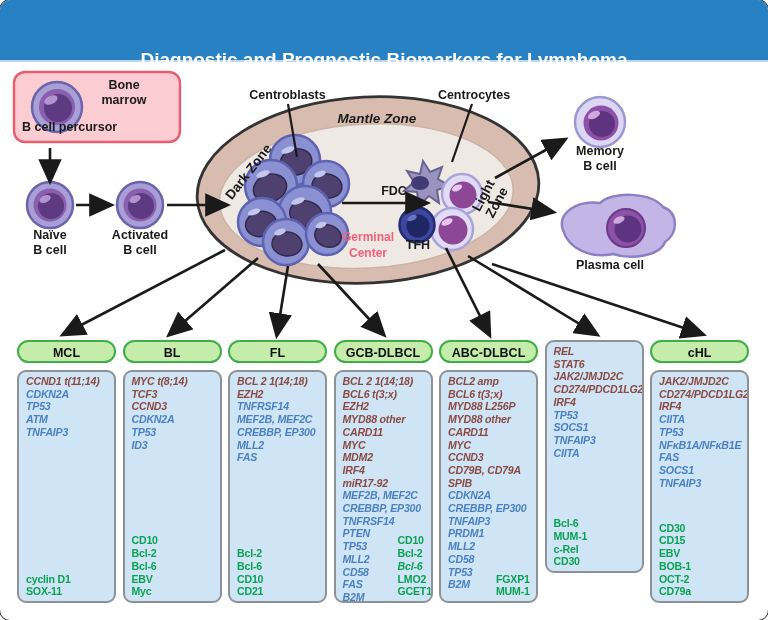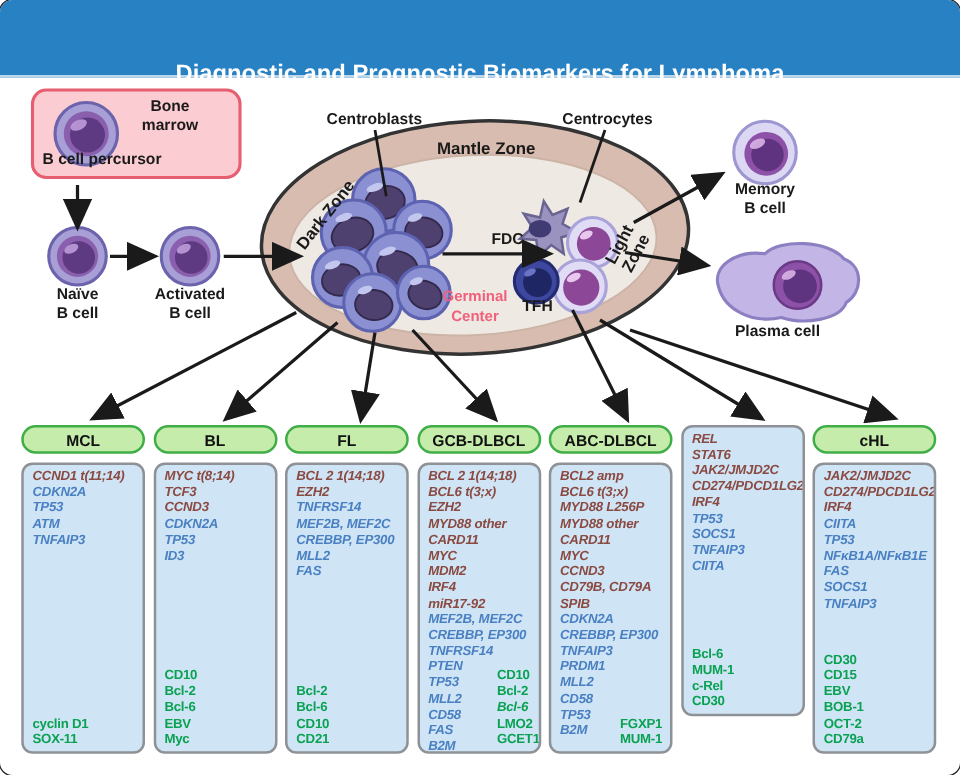--- a/index.html
+++ b/index.html
@@ -10,21 +10,21 @@
   }
   
   .title-bar{
     position:absolute;top:0;left:0;width:768px;height:62px;
     background:var(--accent_blue);color:#fff;text-align:center;
     border-bottom:2px solid #bcd6ea;box-sizing:border-box;padding-top:8px;
   }
   .title-bar .t-line{font-size:19px;font-weight:bold;line-height:23px;white-space:nowrap;margin-top:40px;}
   .title-bar sup{font-size:11px;}
   
-  .diagram{position:absolute;top:62px;left:12px;width:624px;height:278px;padding-left:24px;}
+  .diagram{position:absolute;top:62px;left:0;width:624px;height:278px;padding-left:24px;}
   .diagram svg{position:absolute;top:0;left:0;z-index:1;}
   .dlabel{
     position:absolute;z-index:2;color:#1a1a1a;font-weight:bold;font-size:12.5px;
     line-height:14.5px;white-space:pre-line;text-align:center;
   }
   .dl-left{text-align:right;}
   .dl-rot-dark{transform:rotate(-52deg);font-size:13.5px;}
   .dl-rot-light{transform:rotate(-62deg);font-size:13.5px;line-height:15px;}
   .dl-mantle{font-size:13.5px;}
   .dl-germinal{color:var(--pink);font-size:12px;line-height:15.5px;}
@@ -195,21 +195,21 @@
     </svg>
 
     <div class="dlabel" style="left:88px;top:16px;width:72px;">Bone
 marrow</div>
     <div class="dlabel dl-left" style="left:22px;top:58px;">B cell percursor</div>
     <div class="dlabel" style="left:18px;top:166px;width:64px;">Naïve
 B cell</div>
     <div class="dlabel" style="left:103px;top:166px;width:74px;">Activated
 B cell</div>
     <div class="dlabel" style="left:240px;top:26px;width:95px;">Centroblasts</div>
-    <div class="dlabel dl-mantle" style="left:330px;top:50px;width:94px;">Mantle Zone</div>
+    <div class="dlabel dl-mantle" style="left:330px;top:50px;width:94px;font-style:italic;">Mantle Zone</div>
     <div class="dlabel" style="left:428px;top:26px;width:92px;">Centrocytes</div>
     <div class="dlabel dl-rot-dark" style="left:203px;top:103px;width:92px;">Dark Zone</div>
     <div class="dlabel dl-rot-light" style="left:462px;top:122px;width:56px;">Light
 Zone</div>
     <div class="dlabel dl-germinal" style="left:318px;top:168px;width:100px;">Germinal
 Center</div>
     <div class="dlabel" style="left:374px;top:122px;width:40px;">FDC</div>
     <div class="dlabel" style="left:396px;top:176px;width:44px;">TFH</div>
     <div class="dlabel" style="left:558px;top:82px;width:84px;">Memory
 B cell</div>

